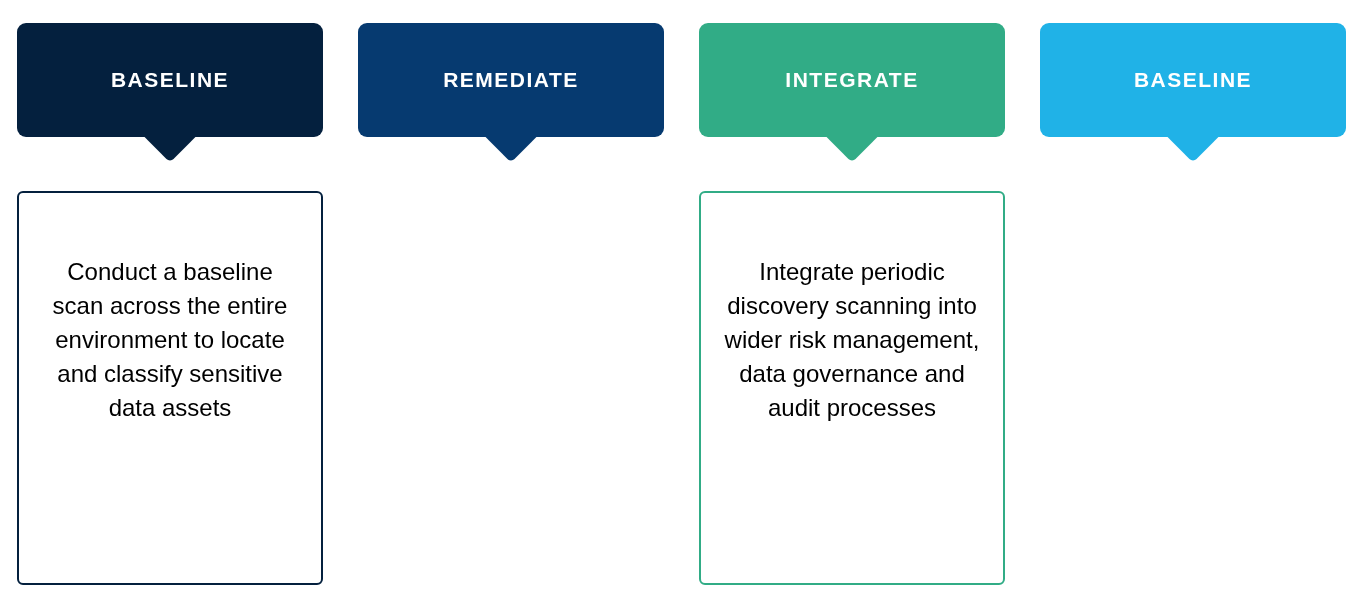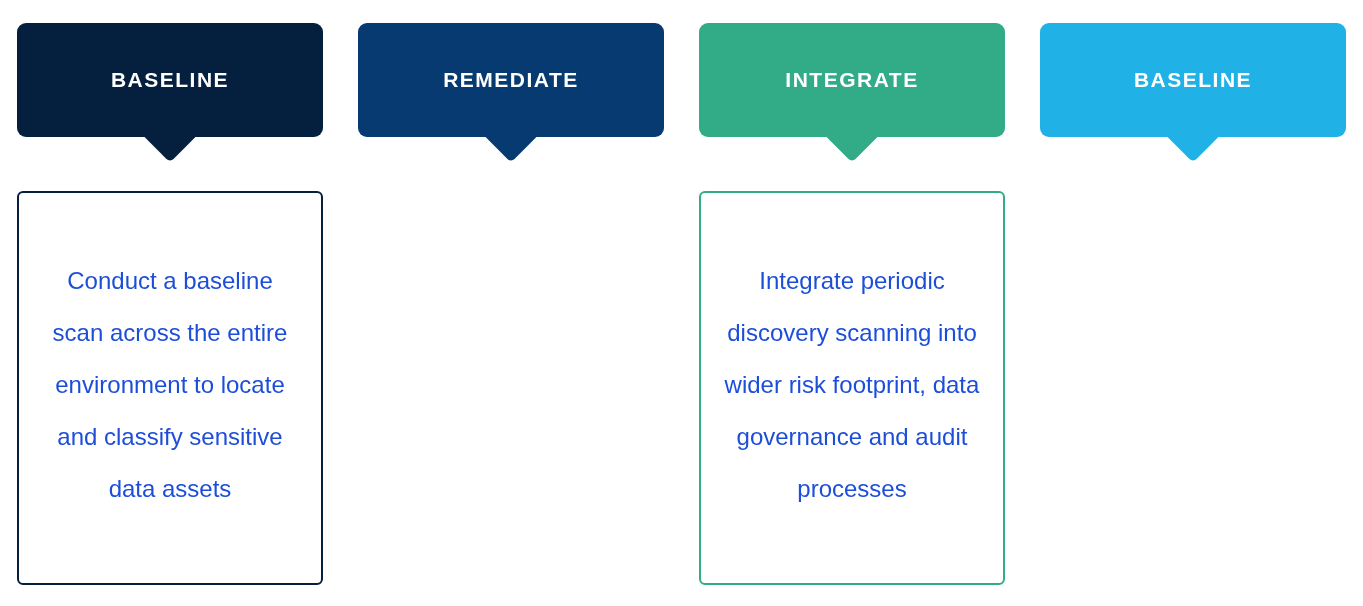--- a/index.html
+++ b/index.html
@@ -57,23 +57,23 @@
   .card {
     box-sizing: border-box;
     margin-top: 36px;
     height: 394px;
     background: #ffffff;
     border: 2px solid var(--accent);
     border-radius: 6px;
     padding: 62px 22px 0;
   }
   .card-text {
-    color: #1d4ed8;
+    color: #000000;
     font-size: 24px;
-    line-height: 52px;
+    line-height: 34px;
     text-align: center;
   }
 </style>
 </head>
 <body>
 
 <div class="canvas">
   <div class="columns">
 
     <div class="column" style="--accent: #04203e;">
@@ -92,21 +92,21 @@
       </div>
       <div class="tail"></div>
     </div>
 
     <div class="column" style="--accent: #31ac86;">
       <div class="bubble">
         <span class="bubble-label">INTEGRATE</span>
       </div>
       <div class="tail"></div>
       <div class="card">
-        <div class="card-text">Integrate periodic discovery scanning into wider risk footprint, data governance and audit processes</div>
+        <div class="card-text">Integrate periodic discovery scanning into wider risk management, data governance and audit processes</div>
       </div>
     </div>
 
     <div class="column" style="--accent: #20b2e7;">
       <div class="bubble">
         <span class="bubble-label">BASELINE</span>
       </div>
       <div class="tail"></div>
     </div>
 

